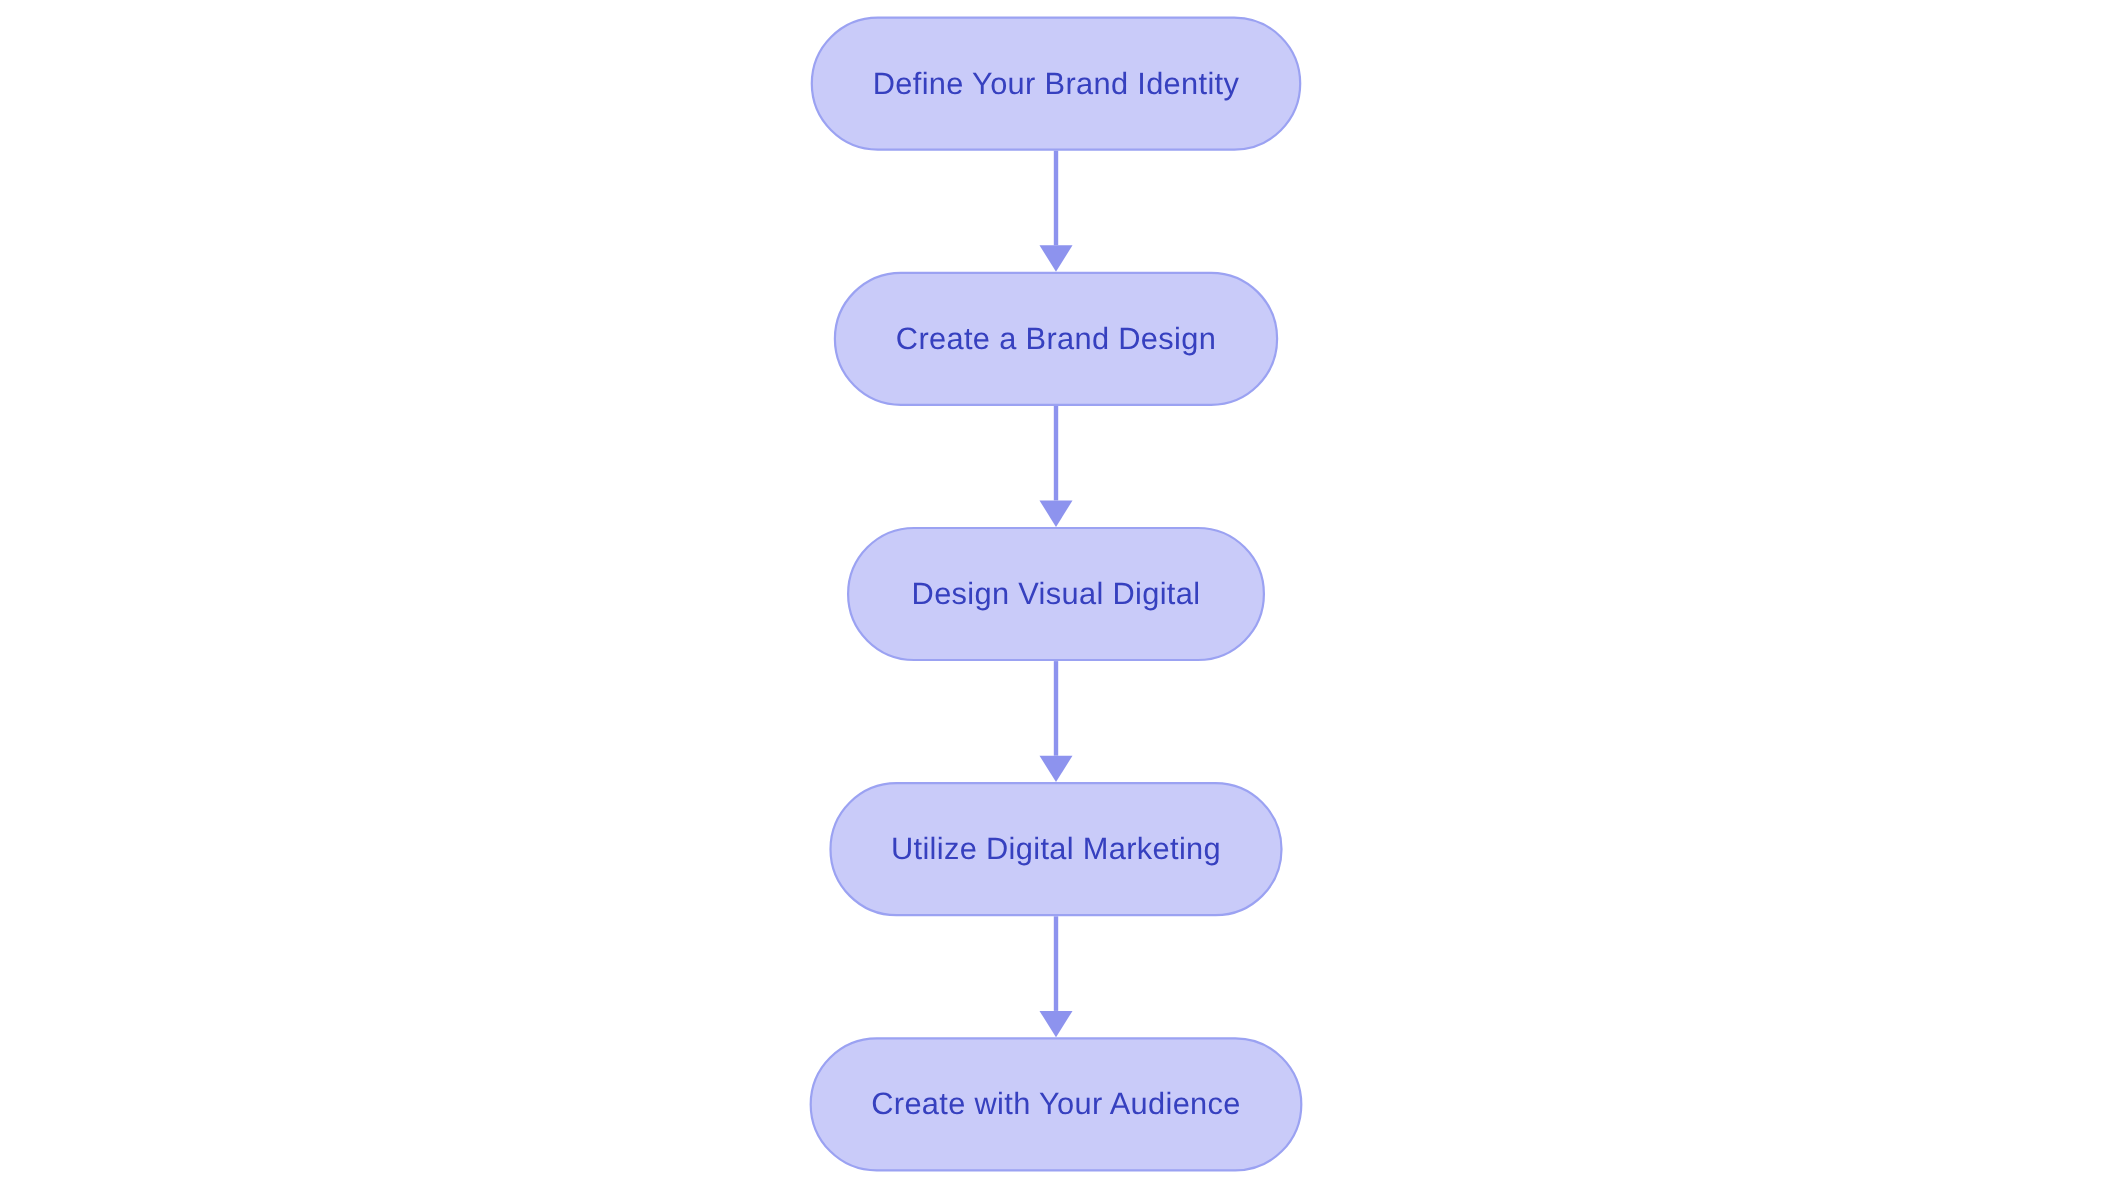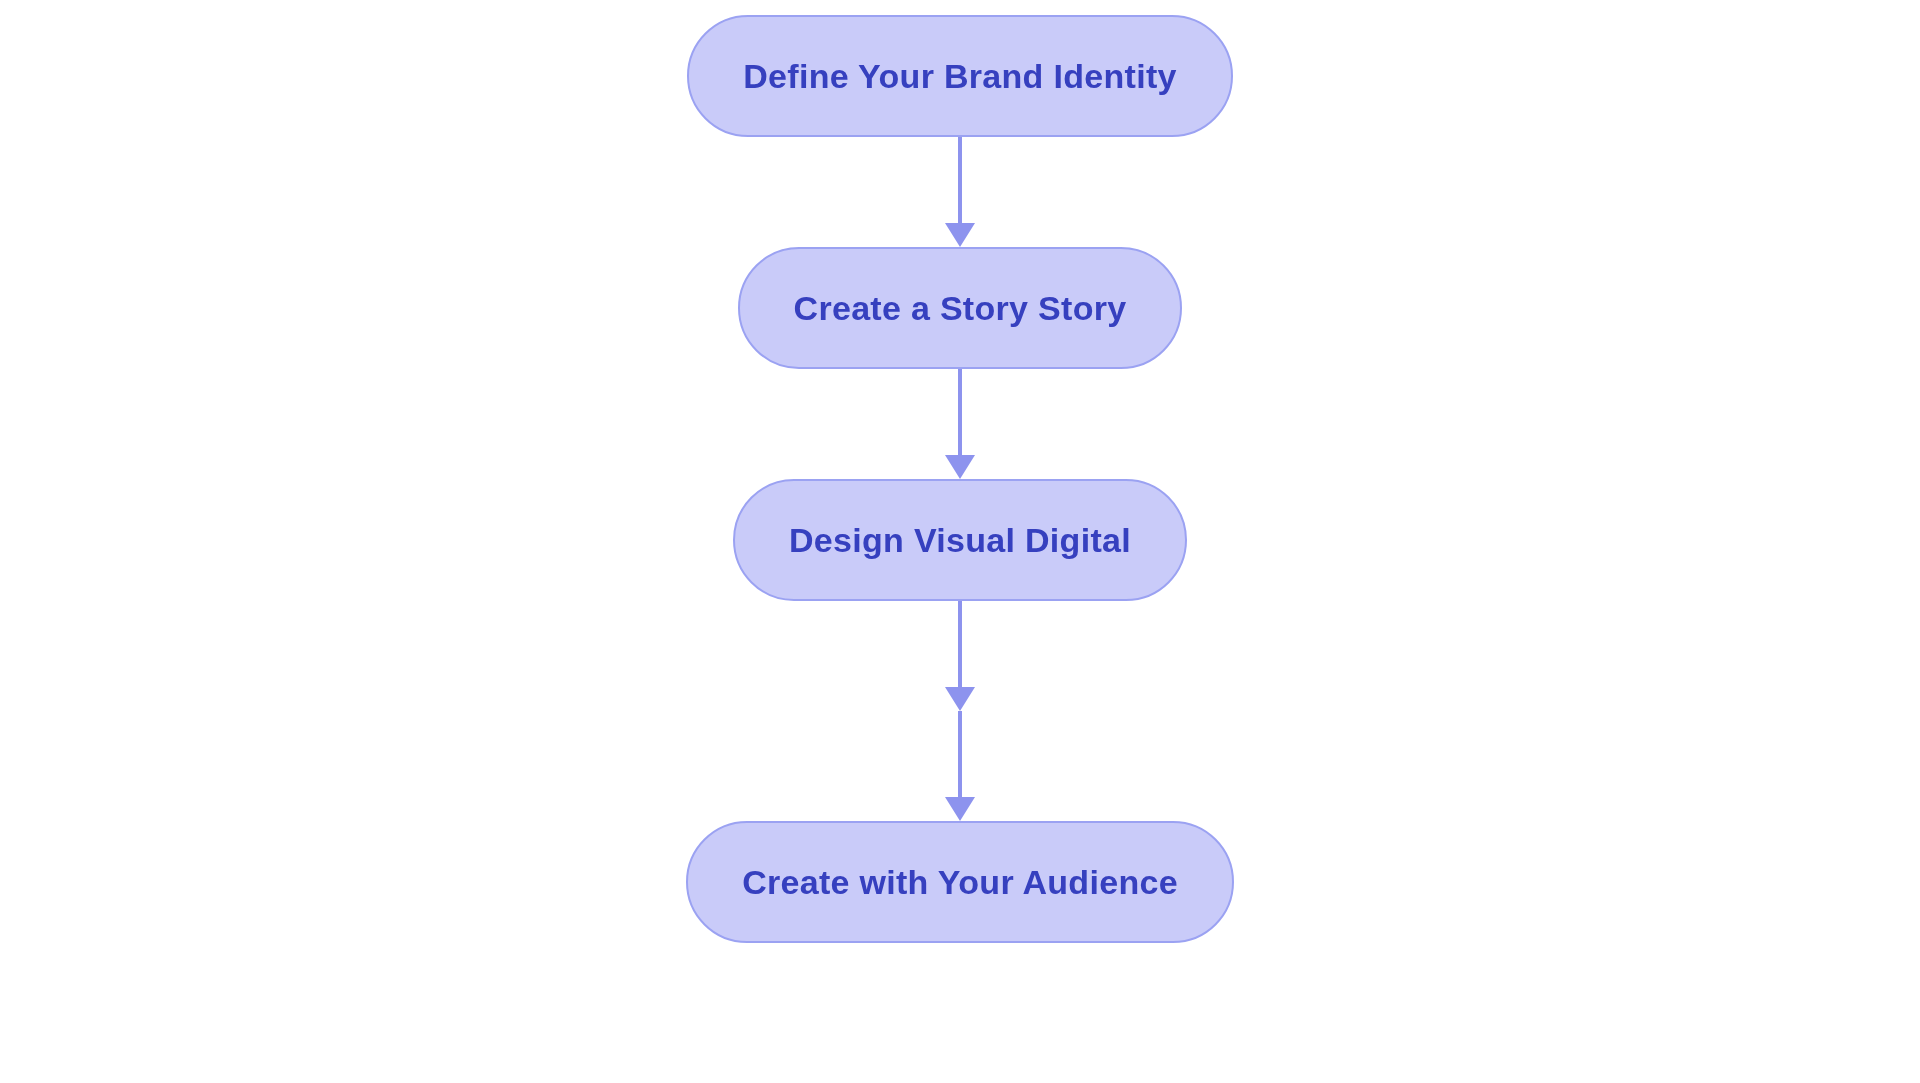--- a/index.html
+++ b/index.html
@@ -34,22 +34,22 @@
     padding: 0 54px;
     border-radius: 61px;
     background: var(--node-fill, #c9cbf9);
     border: 2px solid var(--node-border, #9ba2f2);
     display: flex;
     align-items: center;
     justify-content: center;
   }
 
   .node-label {
-    font-size: 34px;
-    font-weight: 700;
+    font-size: 28px;
+    font-weight: 400;
     letter-spacing: 0.3px;
     color: var(--node-text, #3640bf);
     white-space: nowrap;
   }
 
   .connector {
     height: 110px;
     width: 32px;
     display: flex;
     flex-direction: column;
@@ -81,40 +81,45 @@
     </div>
   </div>
 
   <div class="connector">
     <div class="line"></div>
     <div class="arrowhead"></div>
   </div>
 
   <div class="step">
     <div class="node">
-      <span class="node-label">Create a Story Story</span>
+      <span class="node-label">Create a Brand Design</span>
     </div>
   </div>
 
   <div class="connector">
     <div class="line"></div>
     <div class="arrowhead"></div>
   </div>
 
   <div class="step">
     <div class="node">
       <span class="node-label">Design Visual Digital</span>
     </div>
   </div>
 
   <div class="connector">
     <div class="line"></div>
     <div class="arrowhead"></div>
   </div>
 
+  <div class="step">
+    <div class="node">
+      <span class="node-label">Utilize Digital Marketing</span>
+    </div>
+  </div>
 
   <div class="connector">
     <div class="line"></div>
     <div class="arrowhead"></div>
   </div>
 
   <div class="step">
     <div class="node">
       <span class="node-label">Create with Your Audience</span>
     </div>

